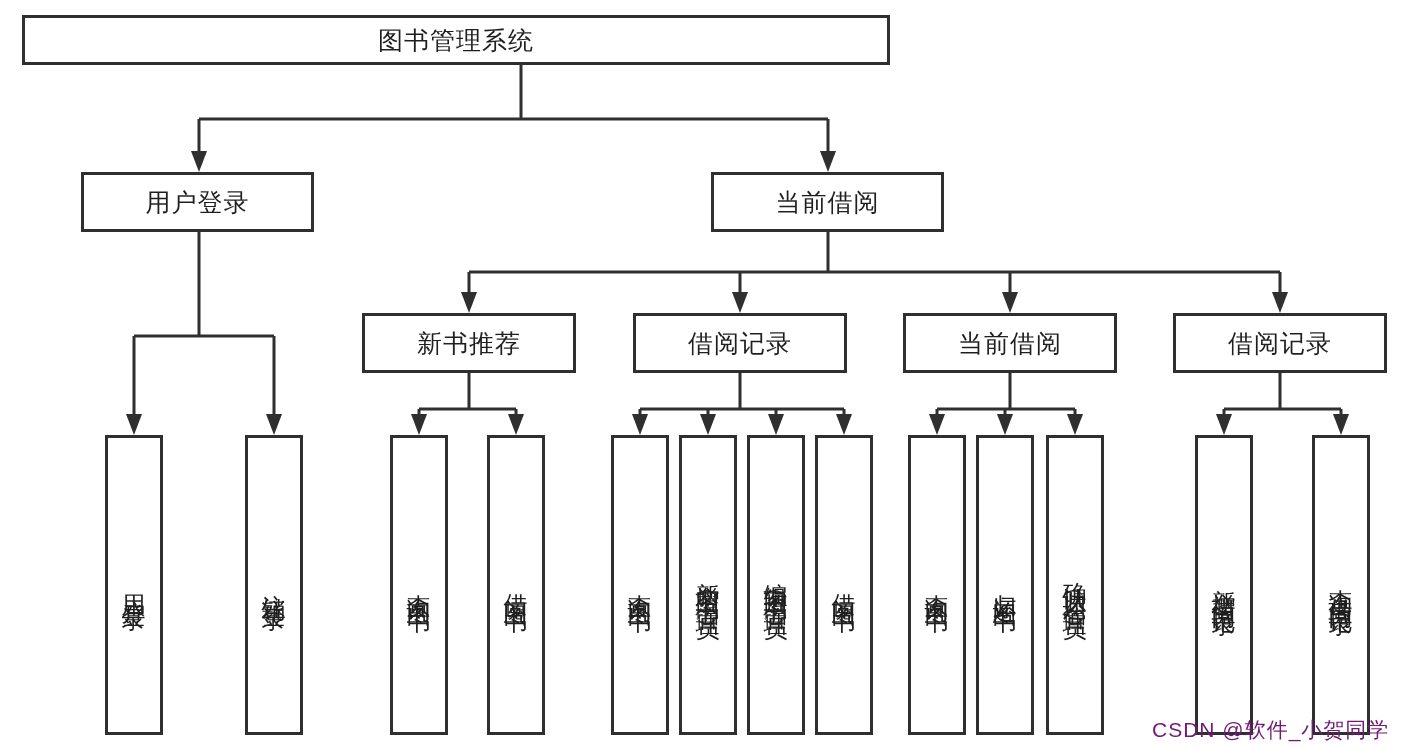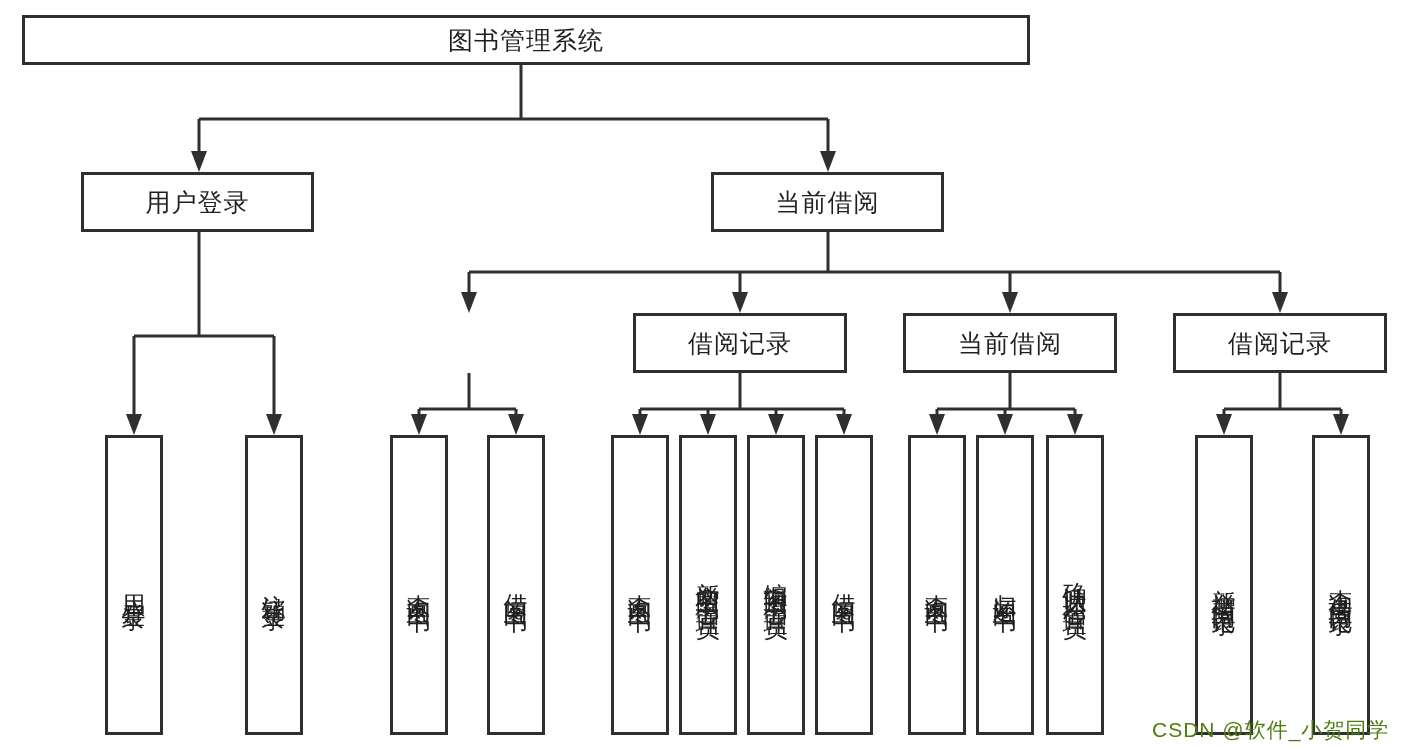--- a/index.html
+++ b/index.html
@@ -30,21 +30,21 @@
     display: flex;
     align-items: center;
     justify-content: center;
   }
   .h-box {
     font-size: 25px;
     letter-spacing: 1px;
     white-space: nowrap;
   }
   .root-box {
-    left: 22px; top: 15px; width: 1008px; height: 50px;
+    left: 22px; top: 15px; width: 868px; height: 50px;
   }
   .lvl2 { top: 172px; width: 233px; height: 60px; }
   .lvl3 { top: 313px; width: 214px; height: 60px; }
   .leaf {
     top: 435px; width: 58px; height: 300px;
   }
   .v-text {
     writing-mode: vertical-lr;
     text-orientation: mixed;
     font-size: 24px;
@@ -52,21 +52,21 @@
     letter-spacing: 5px;
     white-space: nowrap;
     color: #1f1f1f;
   }
   .watermark {
     position: absolute;
     left: 1152px;
     top: 716px;
     font-size: 21px;
     letter-spacing: 1px;
-    color: #4d7c0f;
+    color: #701a75;
     white-space: nowrap;
     z-index: 5;
   }
 </style>
 </head>
 <body>
 
 <div class="canvas">
 
   <svg class="connectors" width="1405" height="747" viewBox="0 0 1405 747" xmlns="http://www.w3.org/2000/svg">
@@ -125,20 +125,21 @@
       <polygon points="1216,414 1232,414 1224,435"></polygon>
       <polygon points="1333,414 1349,414 1341,435"></polygon>
     </g>
   </svg>
 
   <div class="box h-box root-box">图书管理系统</div>
 
   <div class="box h-box lvl2" style="left:81px">用户登录</div>
   <div class="box h-box lvl2" style="left:711px">当前借阅</div>
 
+  <div class="box h-box lvl3" style="left:362px">新书推荐</div>
   <div class="box h-box lvl3" style="left:633px">借阅记录</div>
   <div class="box h-box lvl3" style="left:1173px">借阅记录</div>
   <div class="box h-box lvl3" style="left:903px">当前借阅</div>
 
   <div class="box leaf" style="left:105px">
     <span class="v-text">用户登录</span>
   </div>
   <div class="box leaf" style="left:245px">
     <span class="v-text">注销登录</span>
   </div>

